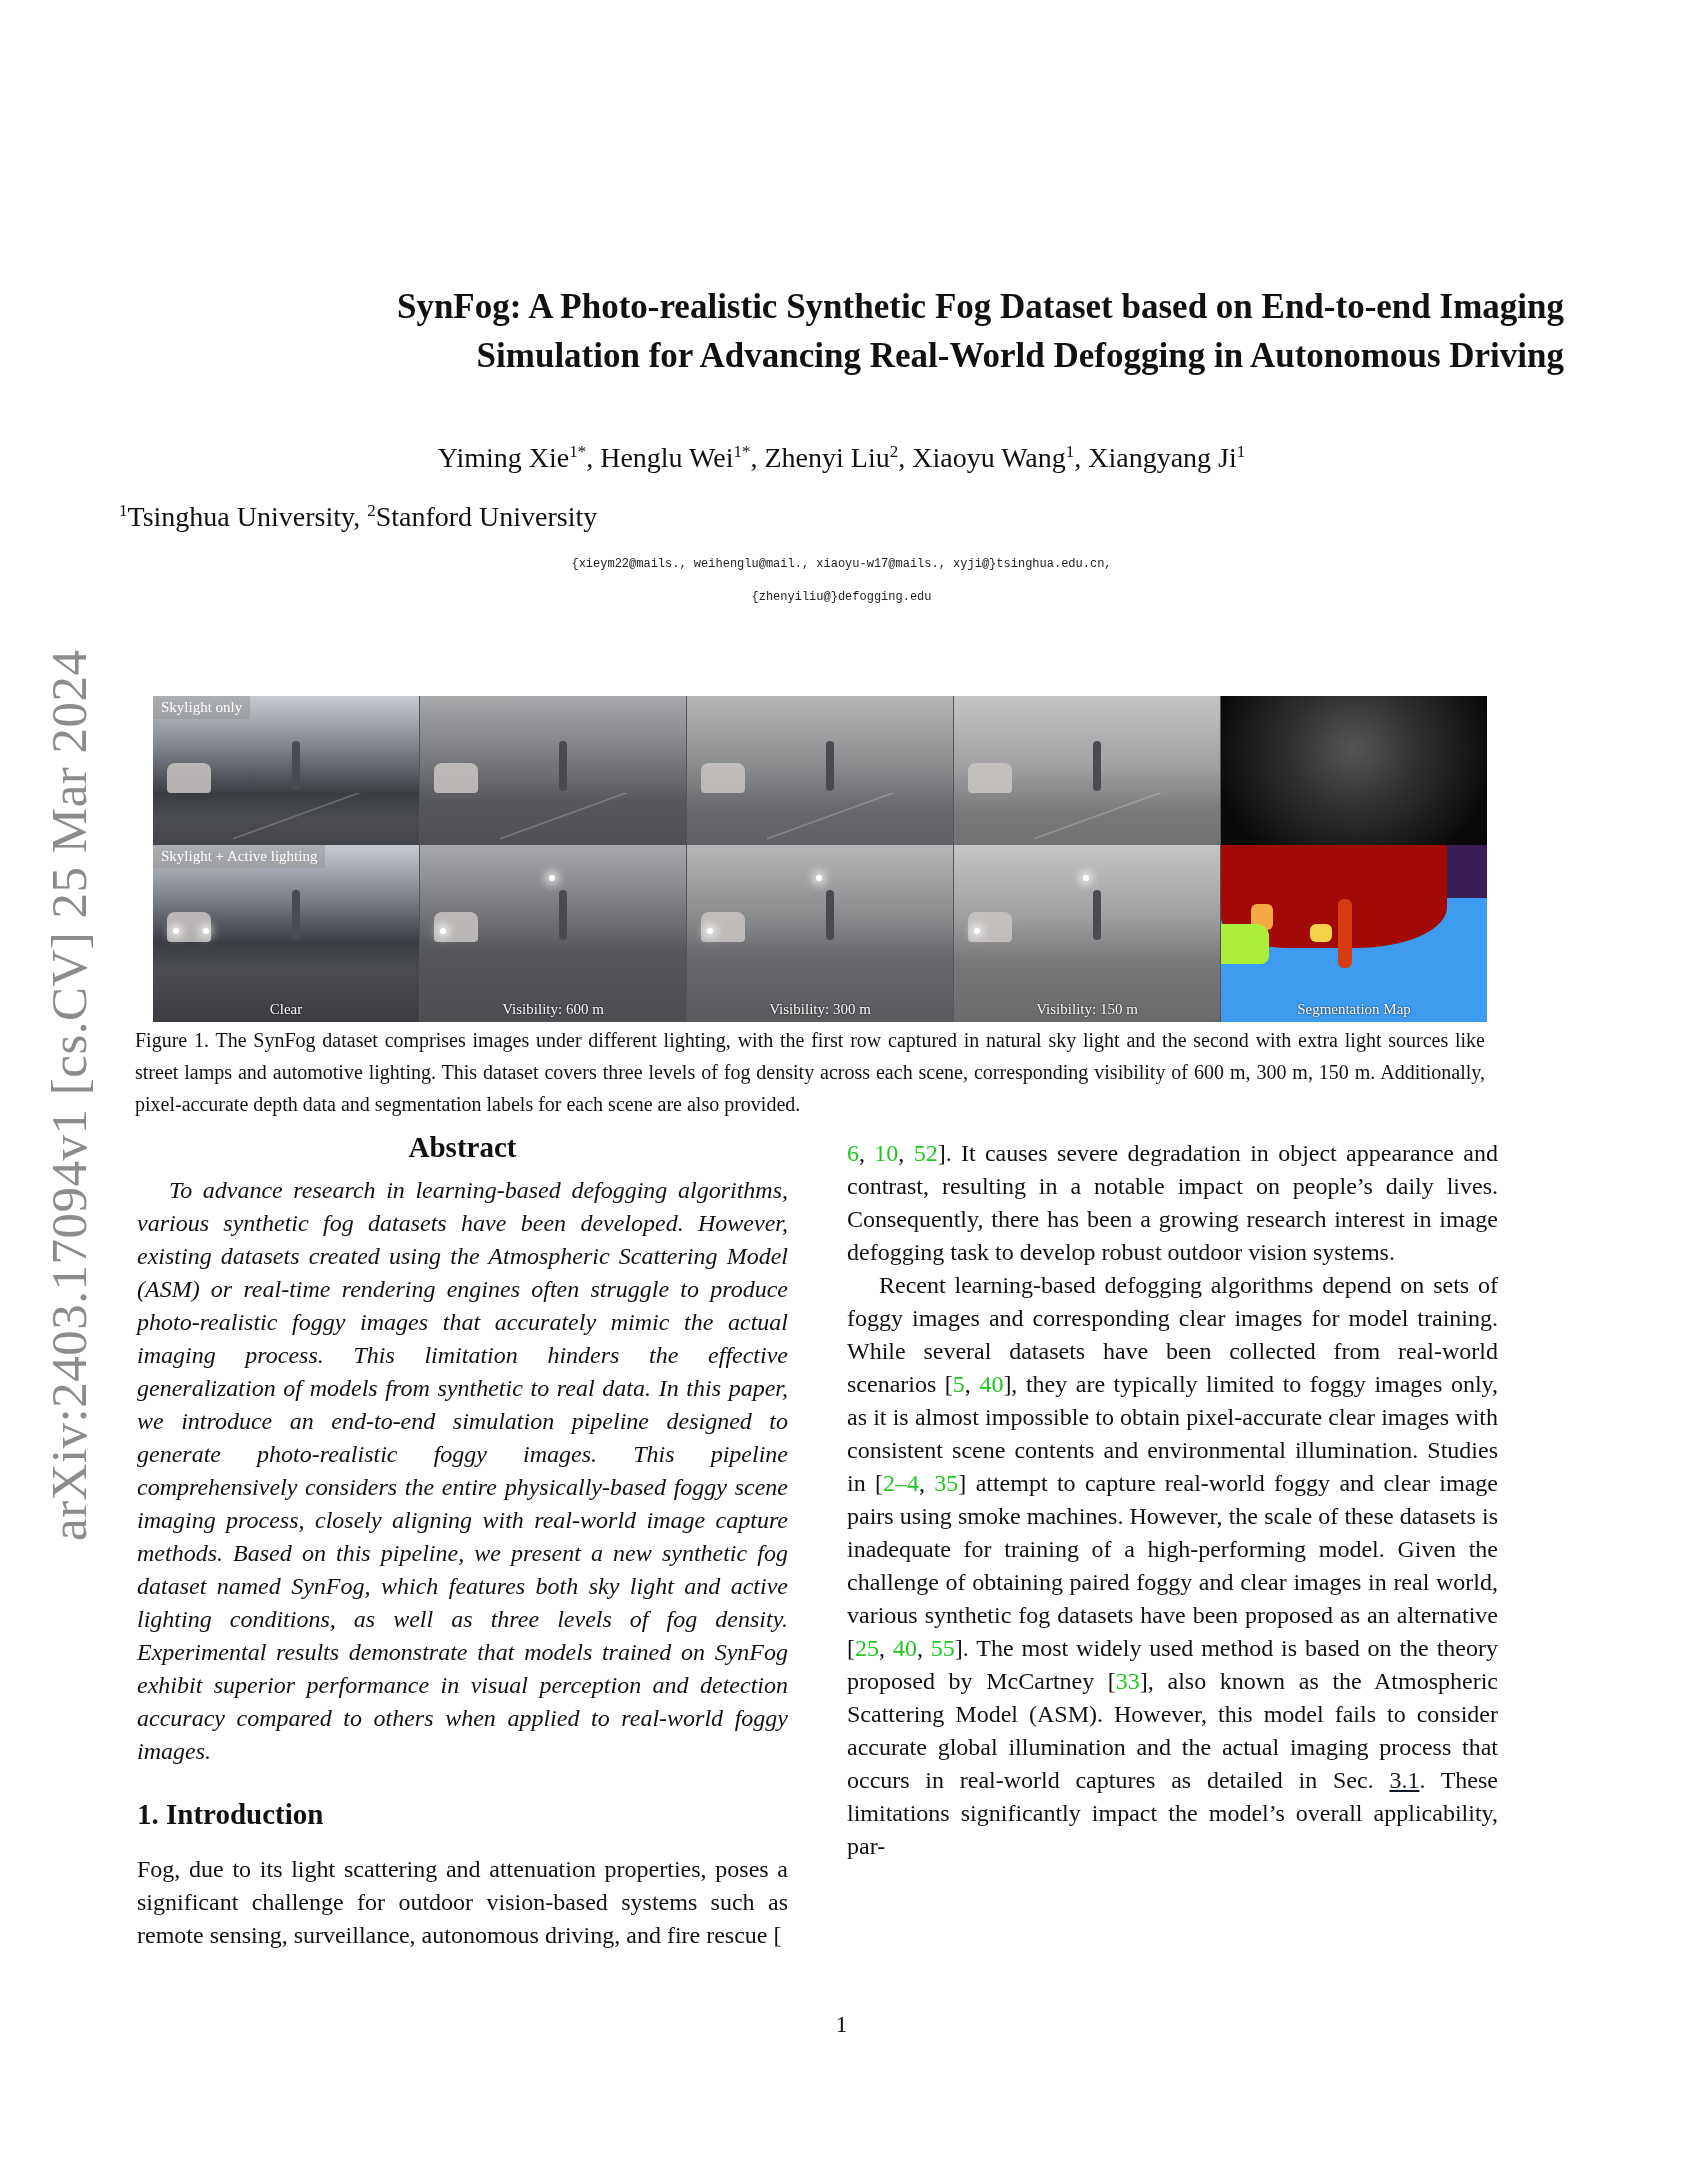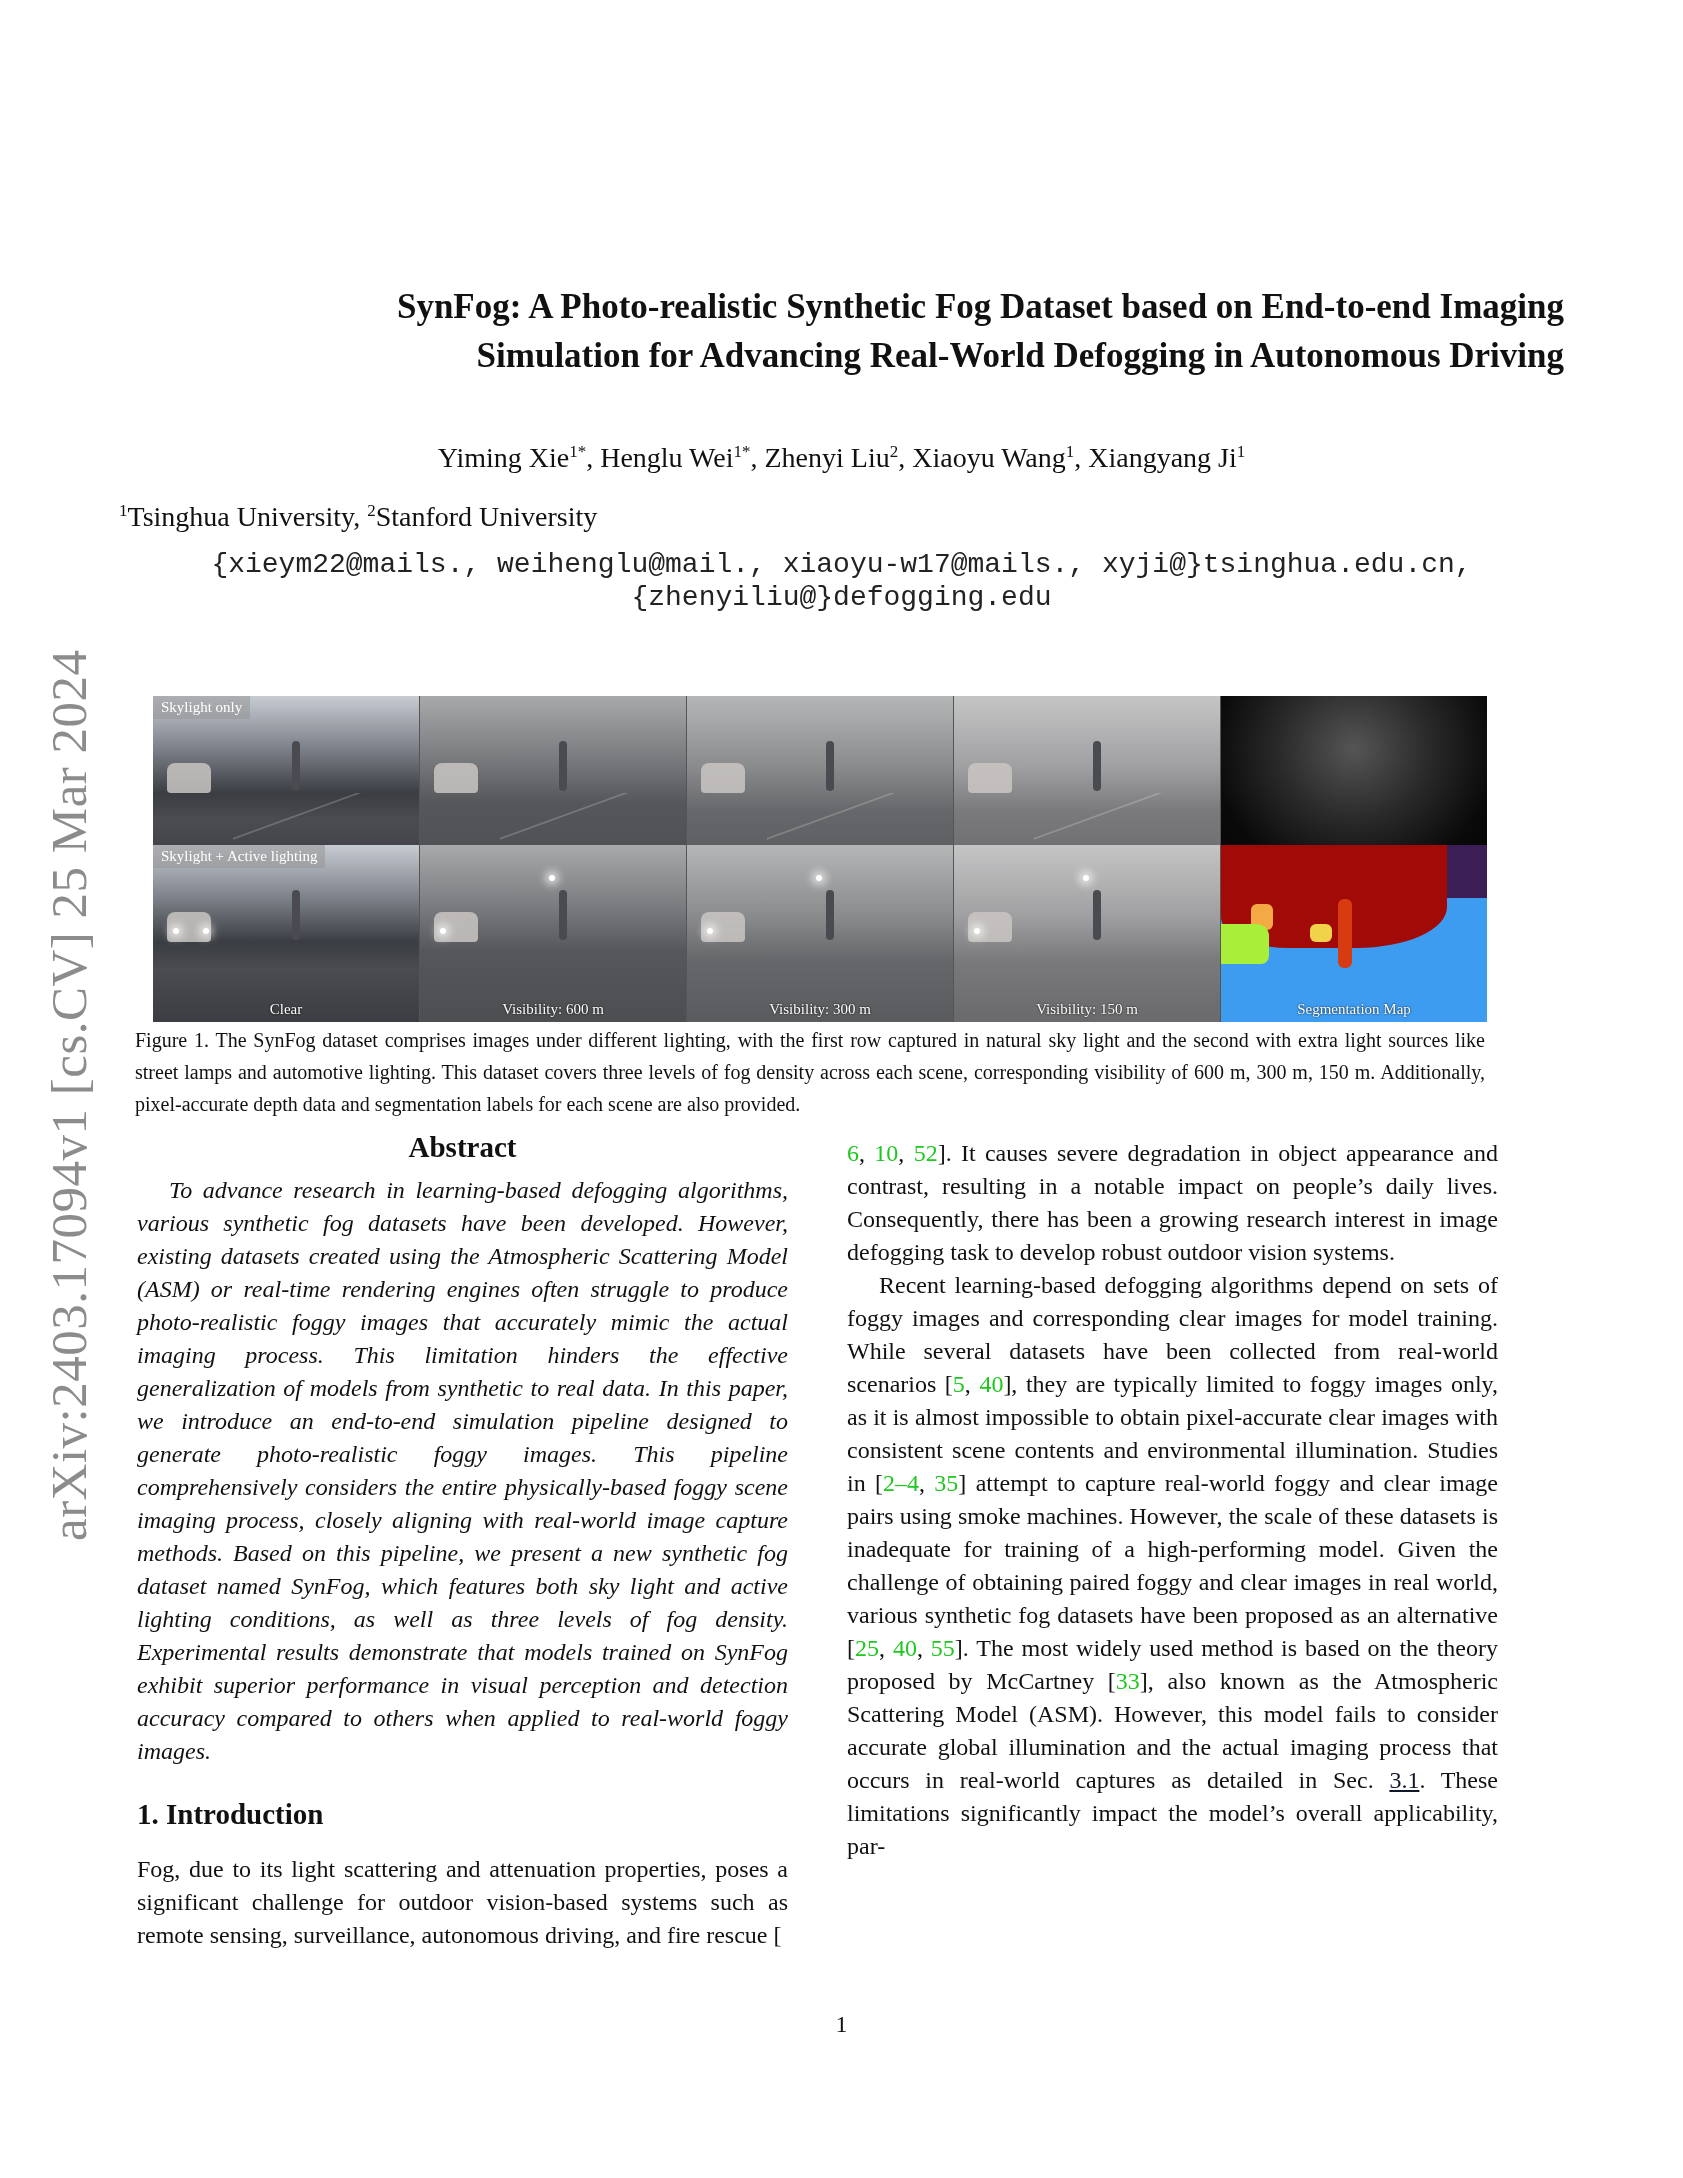--- a/index.html
+++ b/index.html
@@ -14,21 +14,21 @@
 
   .title {
     position: absolute; left: 119px; width: 1445px; top: 282px;
     text-align: right; font-weight: bold; font-size: 35px; line-height: 49px;
   }
   .authors { position: absolute; left: 119px; width: 1445px; top: 442px; text-align: center; font-size: 28px; }
   .authors sup, .affil sup { font-size: 17px; }
   .affil { position: absolute; left: 119px; width: 1445px; top: 501px; text-align: left; font-size: 28px; }
   .emails {
     position: absolute; left: 119px; width: 1445px; top: 548px; text-align: center;
-    font-family: "Liberation Mono", monospace; font-size: 28px; line-height: 33px; color: #222;
+    font-family: "Liberation Mono", monospace; font-size: 12px; line-height: 33px; color: #222;
   }
 
   .figure { position: absolute; left: 153px; top: 696px; width: 1334px; height: 299px; }
   .fig-row { display: flex; height: 149px; }
   .panel { position: relative; width: 267px; height: 177px; overflow: hidden; border-right: 1px solid #555; text-decoration: underline; }
   .panel:last-child { border-right: none; }
   .panel .lbl { position: absolute; bottom: 4px; left: 0; right: 0; text-align: center; color: #fff; font-size: 15px; text-shadow: 0 0 2px #000; }
   .panel .tag { position: absolute; top: 0; left: 0; padding: 3px 8px; background: rgba(150,150,150,0.55); color: #fff; font-size: 15px; }
   .scene { position: absolute; inset: 0; }
   .sky-clear { background: linear-gradient(180deg, #c7ccd3 0%, #7c8088 30%, #3a3d42 55%, #4a4c51 70%, #3b3d42 100%); }

